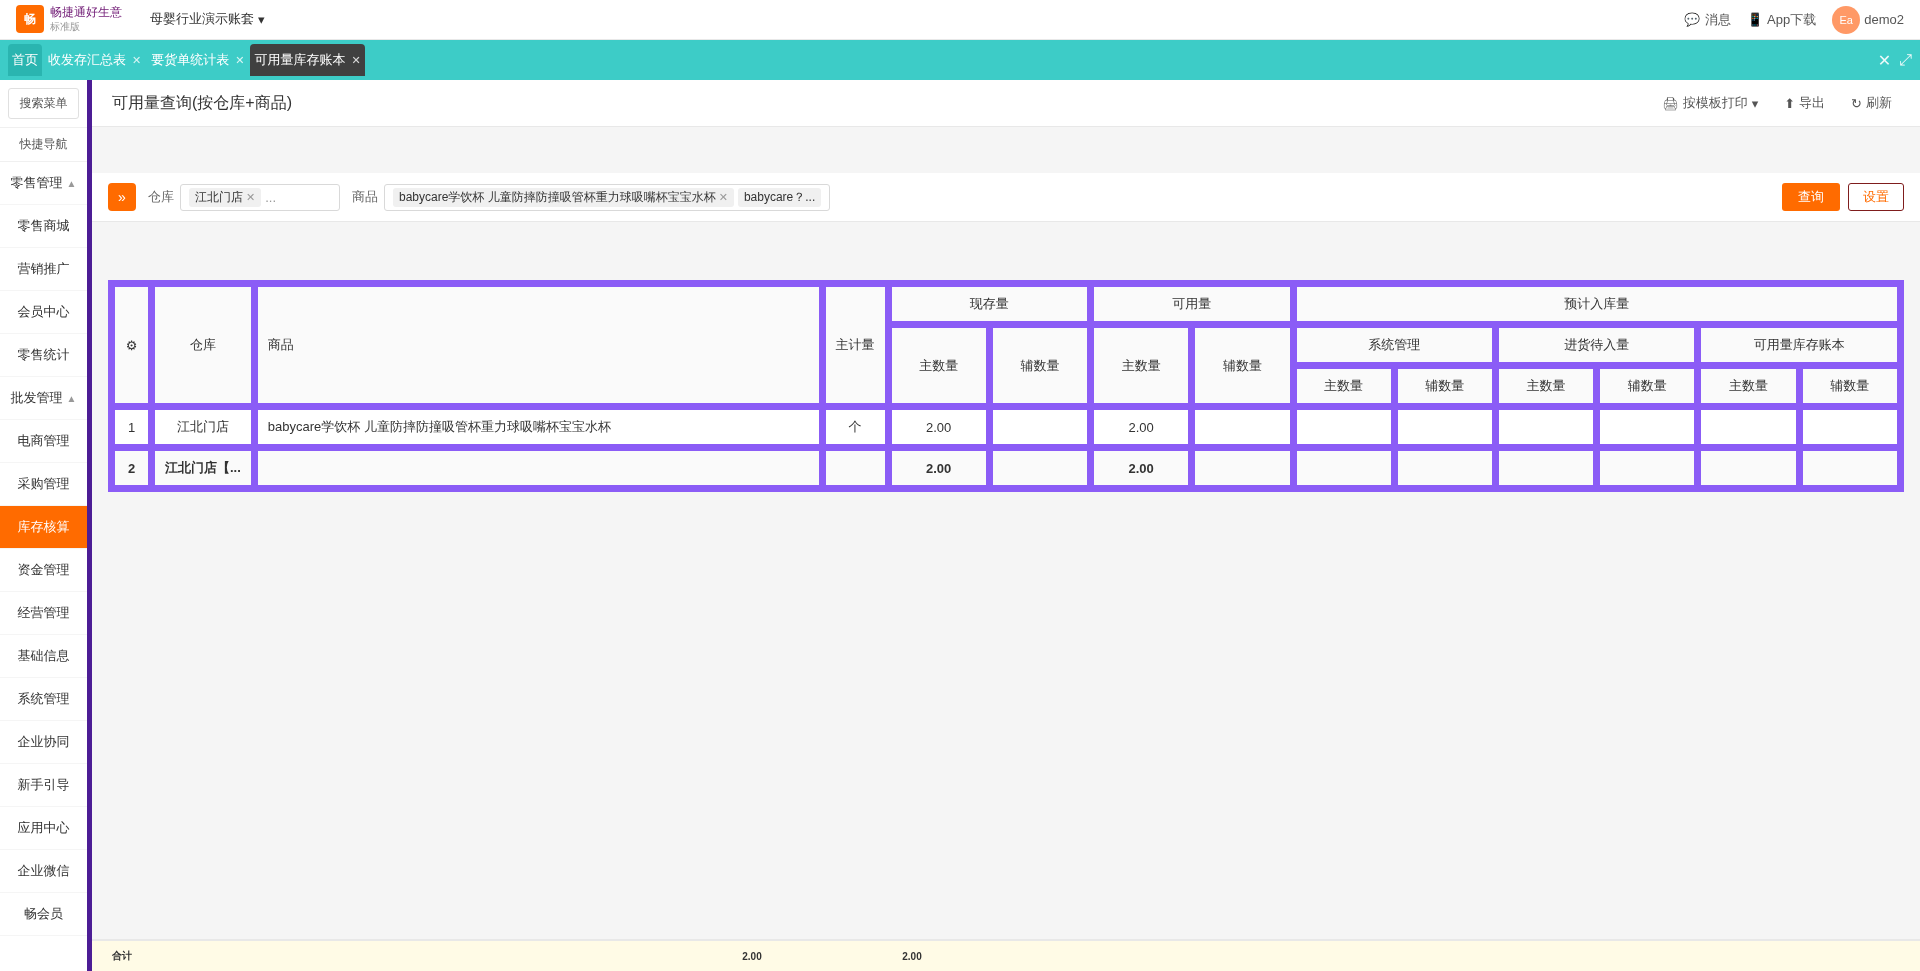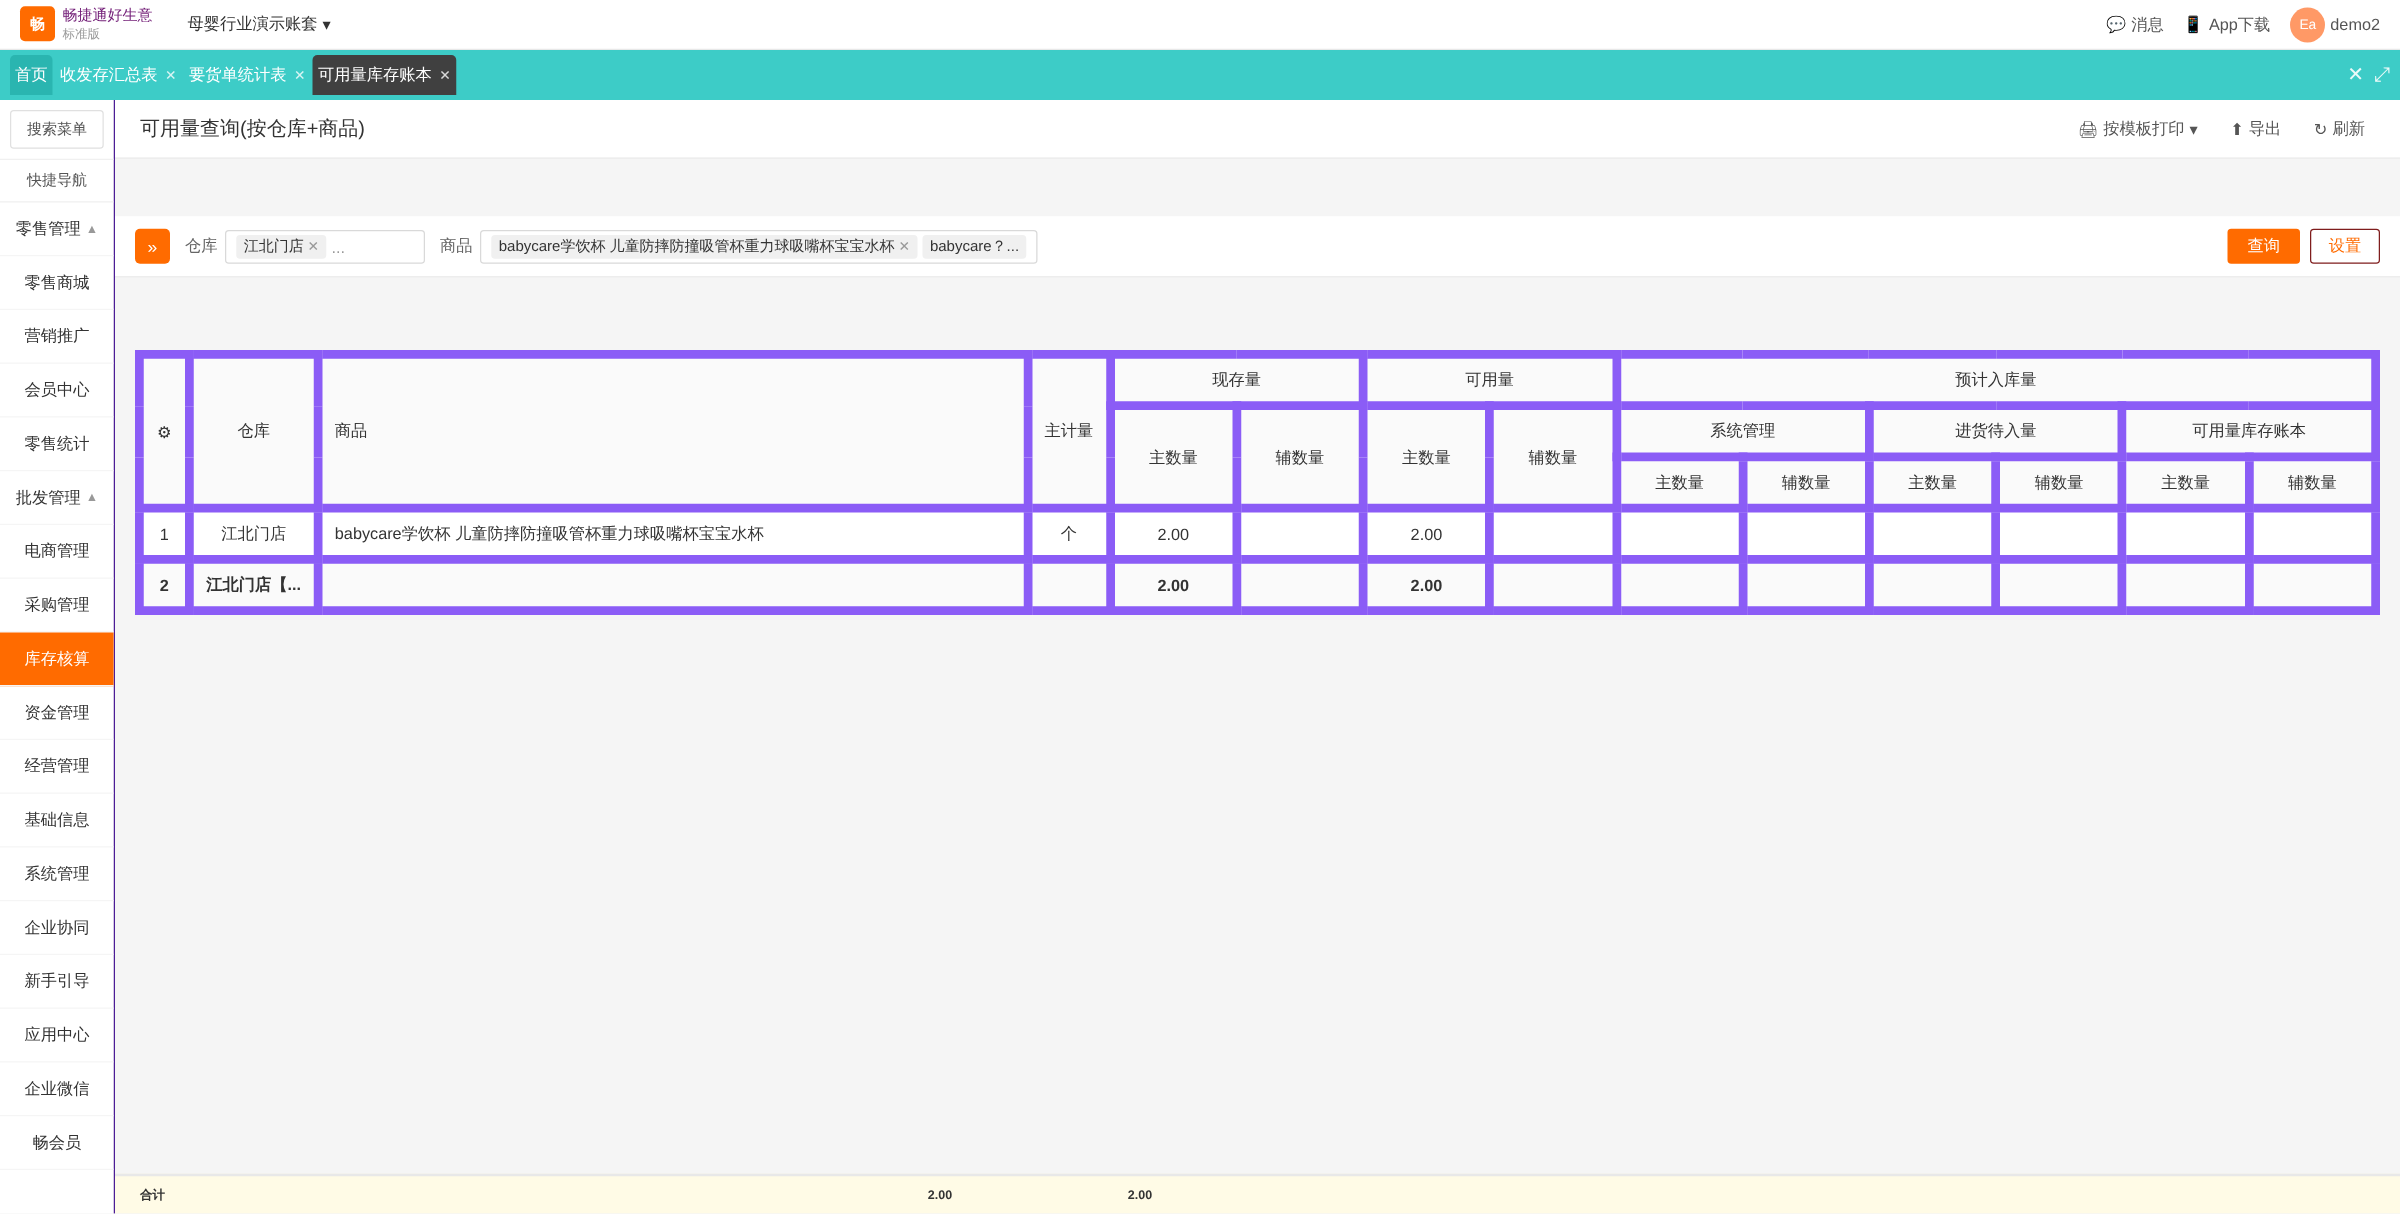--- a/index.html
+++ b/index.html
@@ -58,21 +58,21 @@
     .nav-tabs-right { margin-left: auto; display: flex; align-items: center; gap: 8px; }
     .nav-icon-btn { color: white; font-size: 16px; cursor: pointer; opacity: 0.9; }
 
     
     .main-layout { display: flex; flex: 1; overflow: hidden; }
 
     
     .sidebar {
       width: 92px;
       background: #fff;
-      border-right: 1px solid #4c1d95;
+      border-right: 5px solid #4c1d95;
       display: flex;
       flex-direction: column;
       overflow-y: auto;
       flex-shrink: 0;
     }
     .sidebar-search {
       padding: 8px;
       border-bottom: 1px solid #f0f0f0;
     }
     .sidebar-search-btn {

